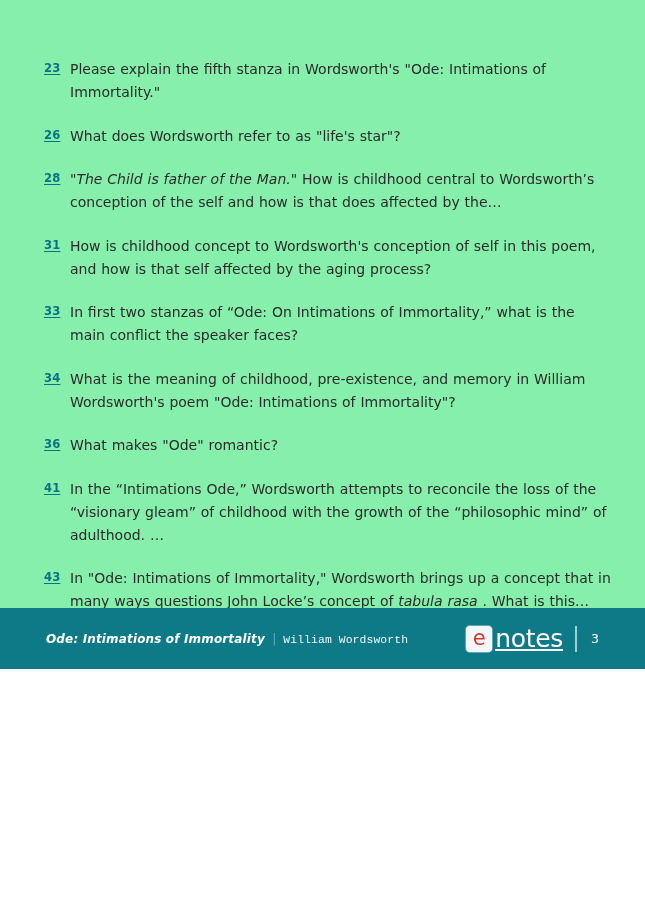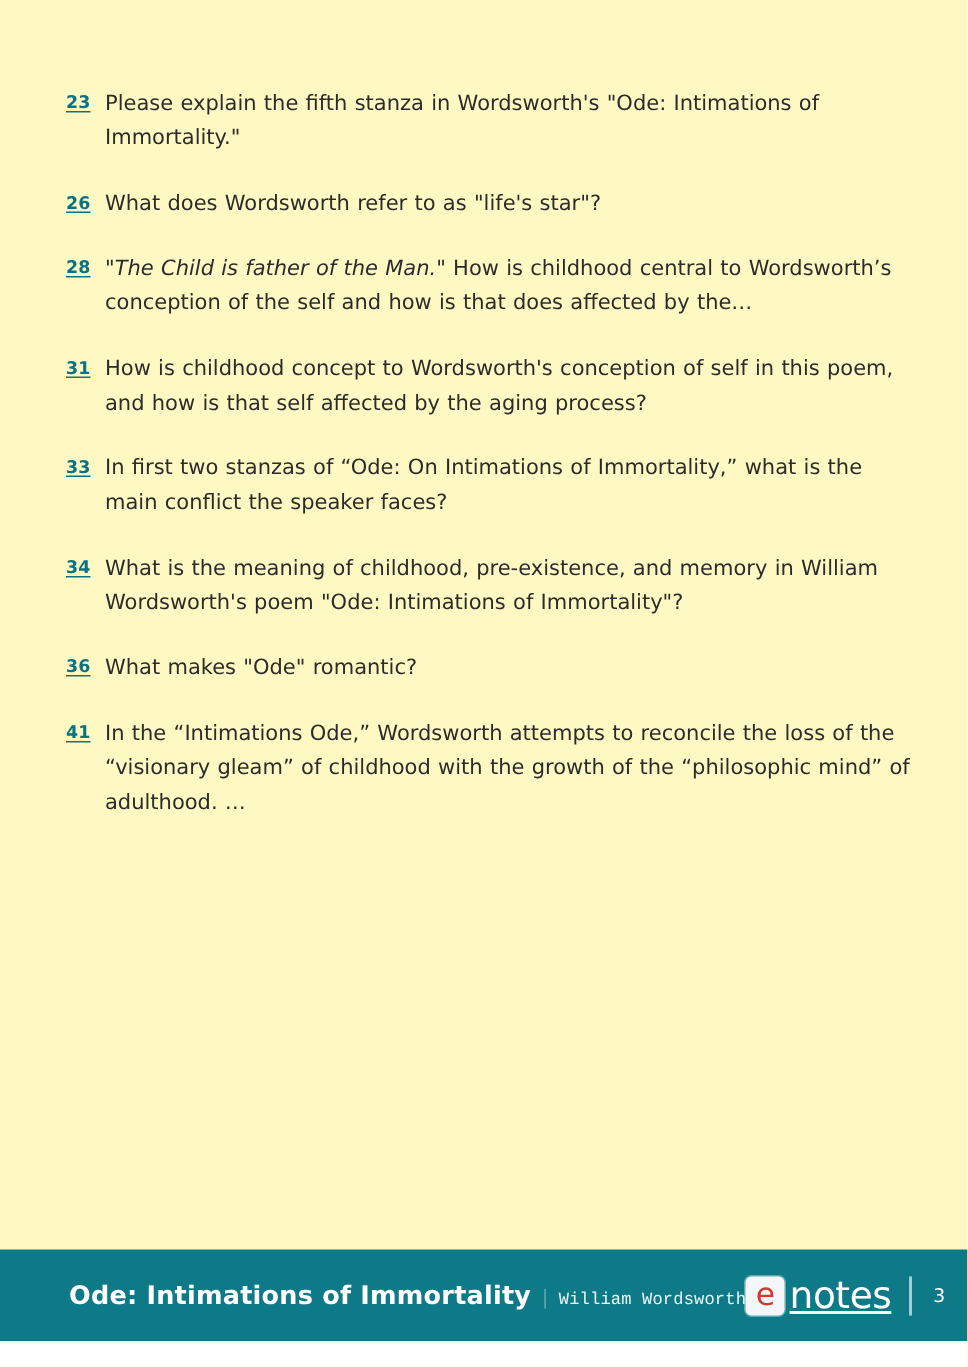--- a/index.html
+++ b/index.html
@@ -13,22 +13,22 @@
     font-family: "DejaVu Sans", "Liberation Sans", sans-serif;
     overflow: hidden;
     position: relative;
   }
 
   .page {
     position: absolute;
     top: 0;
     left: 0;
     width: 645px;
-    height: 894px;
-    background: #fef9c3;
+    height: 669px;
+    background: #86efac;
     display: flex;
     flex-direction: column;
   }
 
   
   .qa-list {
     position: absolute;
     top: 58px;
     left: 44px;
     width: 568px;
@@ -82,21 +82,22 @@
 
   .footer-left {
     display: flex;
     align-items: baseline;
     white-space: nowrap;
   }
 
   .footer-title {
     color: #ffffff;
     font-weight: bold;
-    font-size: 17px;
+    font-style: italic;
+    font-size: 12px;
     letter-spacing: 0.15px;
   }
 
   .footer-sep {
     color: #8fc6cd;
     font-size: 13px;
     margin: 0 7px;
     font-weight: 300;
   }
 
@@ -186,20 +187,24 @@
         <div class="qa-number">34</div>
         <div class="qa-text">What is the meaning of childhood, pre-existence, and memory in William Wordsworth's poem "Ode:  Intimations of Immortality"?</div>
       </div>
       <div class="qa-item">
         <div class="qa-number">36</div>
         <div class="qa-text">What makes "Ode" romantic?</div>
       </div>
       <div class="qa-item">
         <div class="qa-number">41</div>
         <div class="qa-text">In the “Intimations Ode,” Wordsworth attempts to reconcile the loss of the “visionary gleam” of childhood with the growth of the “philosophic mind” of adulthood. …</div>
+      </div>
+      <div class="qa-item">
+        <div class="qa-number">43</div>
+        <div class="qa-text"><span>In "Ode: Intimations of Immortality," Wordsworth brings up a concept that in many ways questions John Locke’s concept of </span><i>tabula rasa</i><span> . What is this…</span></div>
       </div>
     </div>
 
   <div class="footer-bar">
     <div class="footer-left">
       <span class="footer-title">Ode: Intimations of Immortality</span>
       <span class="footer-sep">|</span>
       <span class="footer-author">William Wordsworth</span>
     </div>
     <div class="footer-right">

